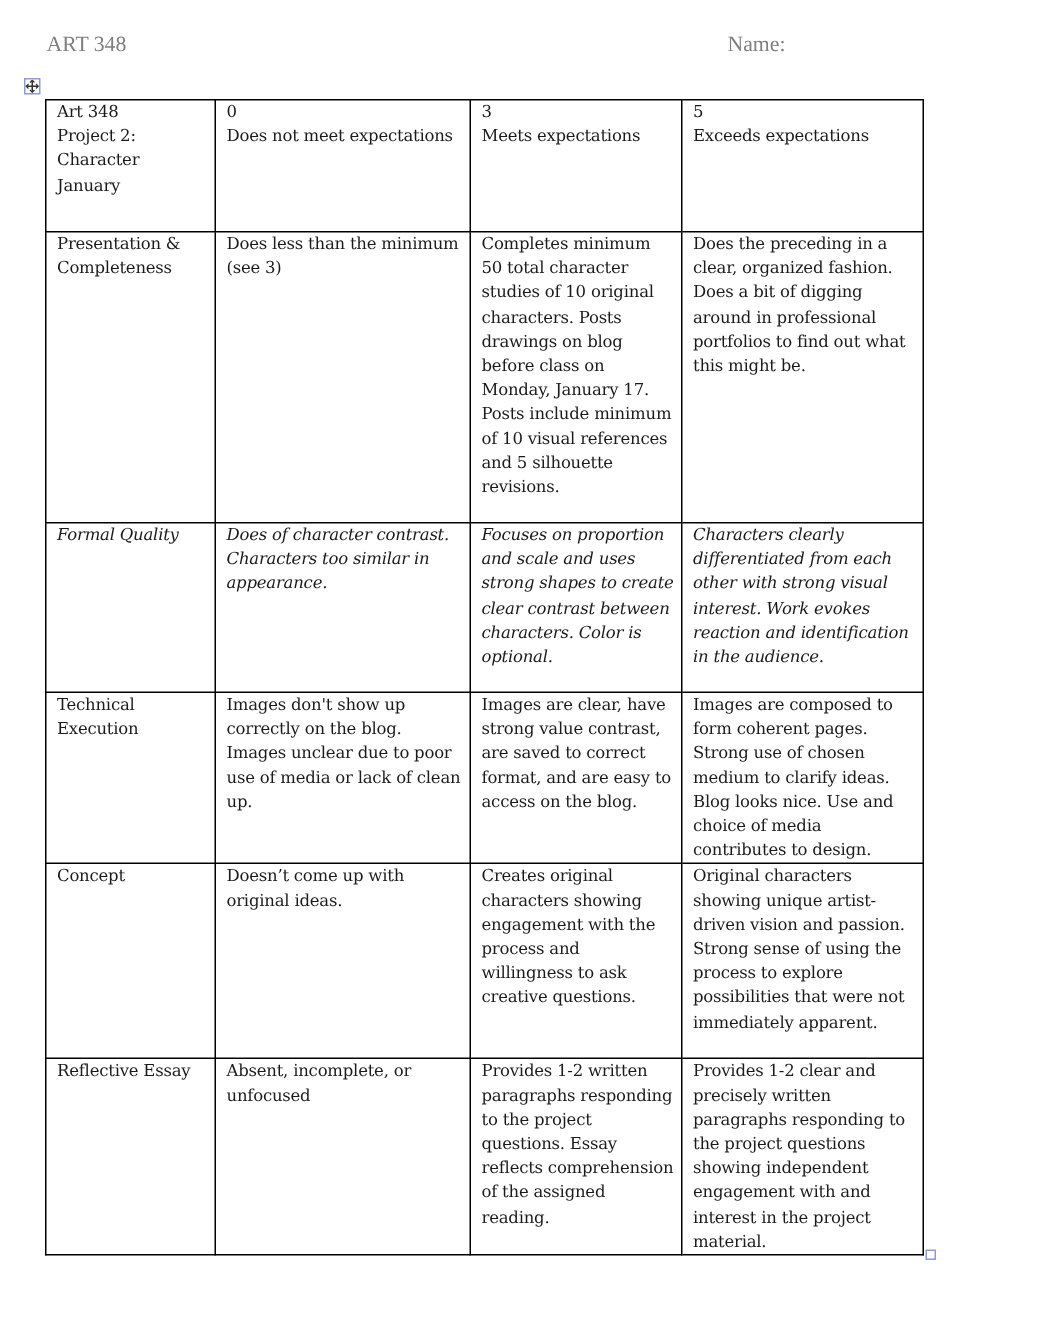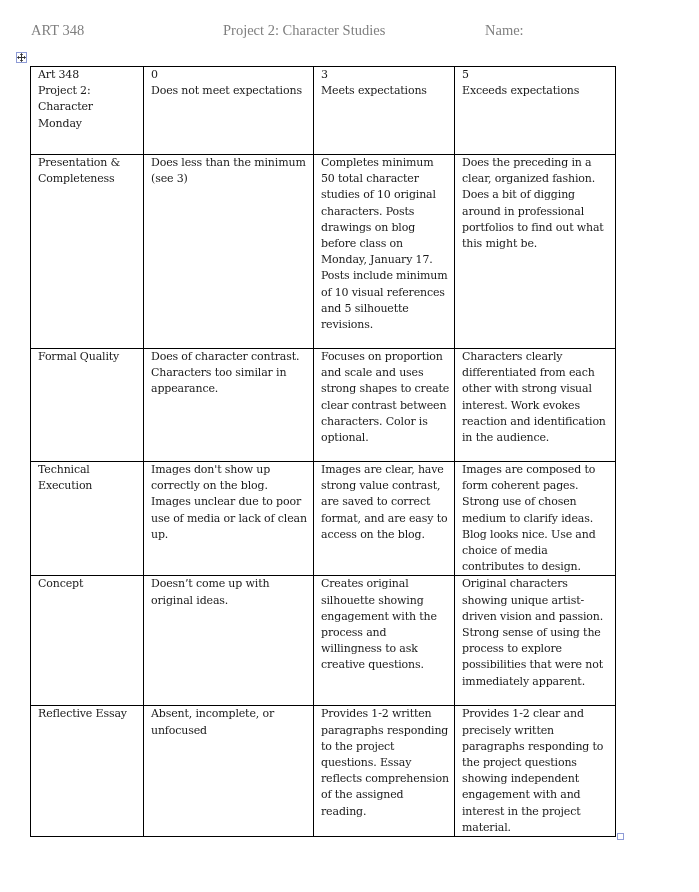--- a/index.html
+++ b/index.html
@@ -79,32 +79,31 @@
       padding: 0 4px 0 7px;
       overflow: hidden;
       letter-spacing: -0.15px;
     }
     col.c0 { width: 113px; }
     col.c1 { width: 170px; }
     col.c2 { width: 141px; }
     col.c3 { width: 161px; }
     tr.r-head { height: 88px; }
     tr.r-1 { height: 194px; }
-    tr.r-2 { height: 113px; }
+    tr.r-2 { height: 113px; font-style: italic; }
     tr.r-3 { height: 114px; padding-left: 12px; }
     tr.r-4 { height: 130px; margin-left: 24px; }
     tr.r-5 { height: 129px; margin-left: 40px; }
     .cell-line { display: block; }
   </style>
 </head>
 <body>
 
 <div class="header">
   <span class="h-course">ART 348</span>
-  <span class="h-title">Project 2: Character Studies</span>
   <span class="h-name">Name:</span>
 </div>
 
 <div class="move-handle">
   <svg viewBox="0 0 9 9">
     <line x1="4.5" y1="0.5" x2="4.5" y2="8.5" stroke="#333" stroke-width="1"></line>
     <line x1="0.5" y1="4.5" x2="8.5" y2="4.5" stroke="#333" stroke-width="1"></line>
     <polyline points="3,2 4.5,0.5 6,2" fill="none" stroke="#333" stroke-width="0.8"></polyline>
     <polyline points="3,7 4.5,8.5 6,7" fill="none" stroke="#333" stroke-width="0.8"></polyline>
     <polyline points="2,3 0.5,4.5 2,6" fill="none" stroke="#333" stroke-width="0.8"></polyline>
@@ -118,21 +117,21 @@
       <col class="c1">
       <col class="c2">
       <col class="c3">
   </colgroup>
   <tbody>
     <tr class="r-head">
       <td>
         <span class="cell-line">Art 348</span>
         <span class="cell-line">Project 2:</span>
         <span class="cell-line">Character</span>
-        <span class="cell-line">Monday</span>
+        <span class="cell-line">January</span>
       </td>
       <td>
         <span class="cell-line">0</span>
         <span class="cell-line">Does not meet expectations</span>
       </td>
       <td>
         <span class="cell-line">3</span>
         <span class="cell-line">Meets expectations</span>
       </td>
       <td>
@@ -158,21 +157,21 @@
     <tr class="r-3">
       <td>Technical Execution</td>
       <td>Images don't show up correctly on the blog. Images unclear due to poor use of media or lack of clean up.</td>
       <td>Images are clear, have strong value contrast, are saved to correct format, and are easy to access on the blog.</td>
       <td>Images are composed to form coherent pages. Strong use of chosen medium to clarify ideas. Blog looks nice. Use and choice of media contributes to design.</td>
     </tr>
 
     <tr class="r-4">
       <td>Concept</td>
       <td>Doesn’t come up with original ideas.</td>
-      <td>Creates original silhouette showing engagement with the process and willingness to ask creative questions.</td>
+      <td>Creates original characters showing engagement with the process and willingness to ask creative questions.</td>
       <td>Original characters showing unique artist-driven vision and passion. Strong sense of using the process to explore possibilities that were not immediately apparent.</td>
     </tr>
 
     <tr class="r-5">
       <td>Reflective Essay</td>
       <td>Absent, incomplete, or unfocused</td>
       <td>Provides 1-2 written paragraphs responding to the project questions. Essay reflects comprehension of the assigned reading.</td>
       <td>Provides 1-2 clear and precisely written paragraphs responding to the project questions showing independent engagement with and interest in the project material.</td>
     </tr>
   </tbody>

